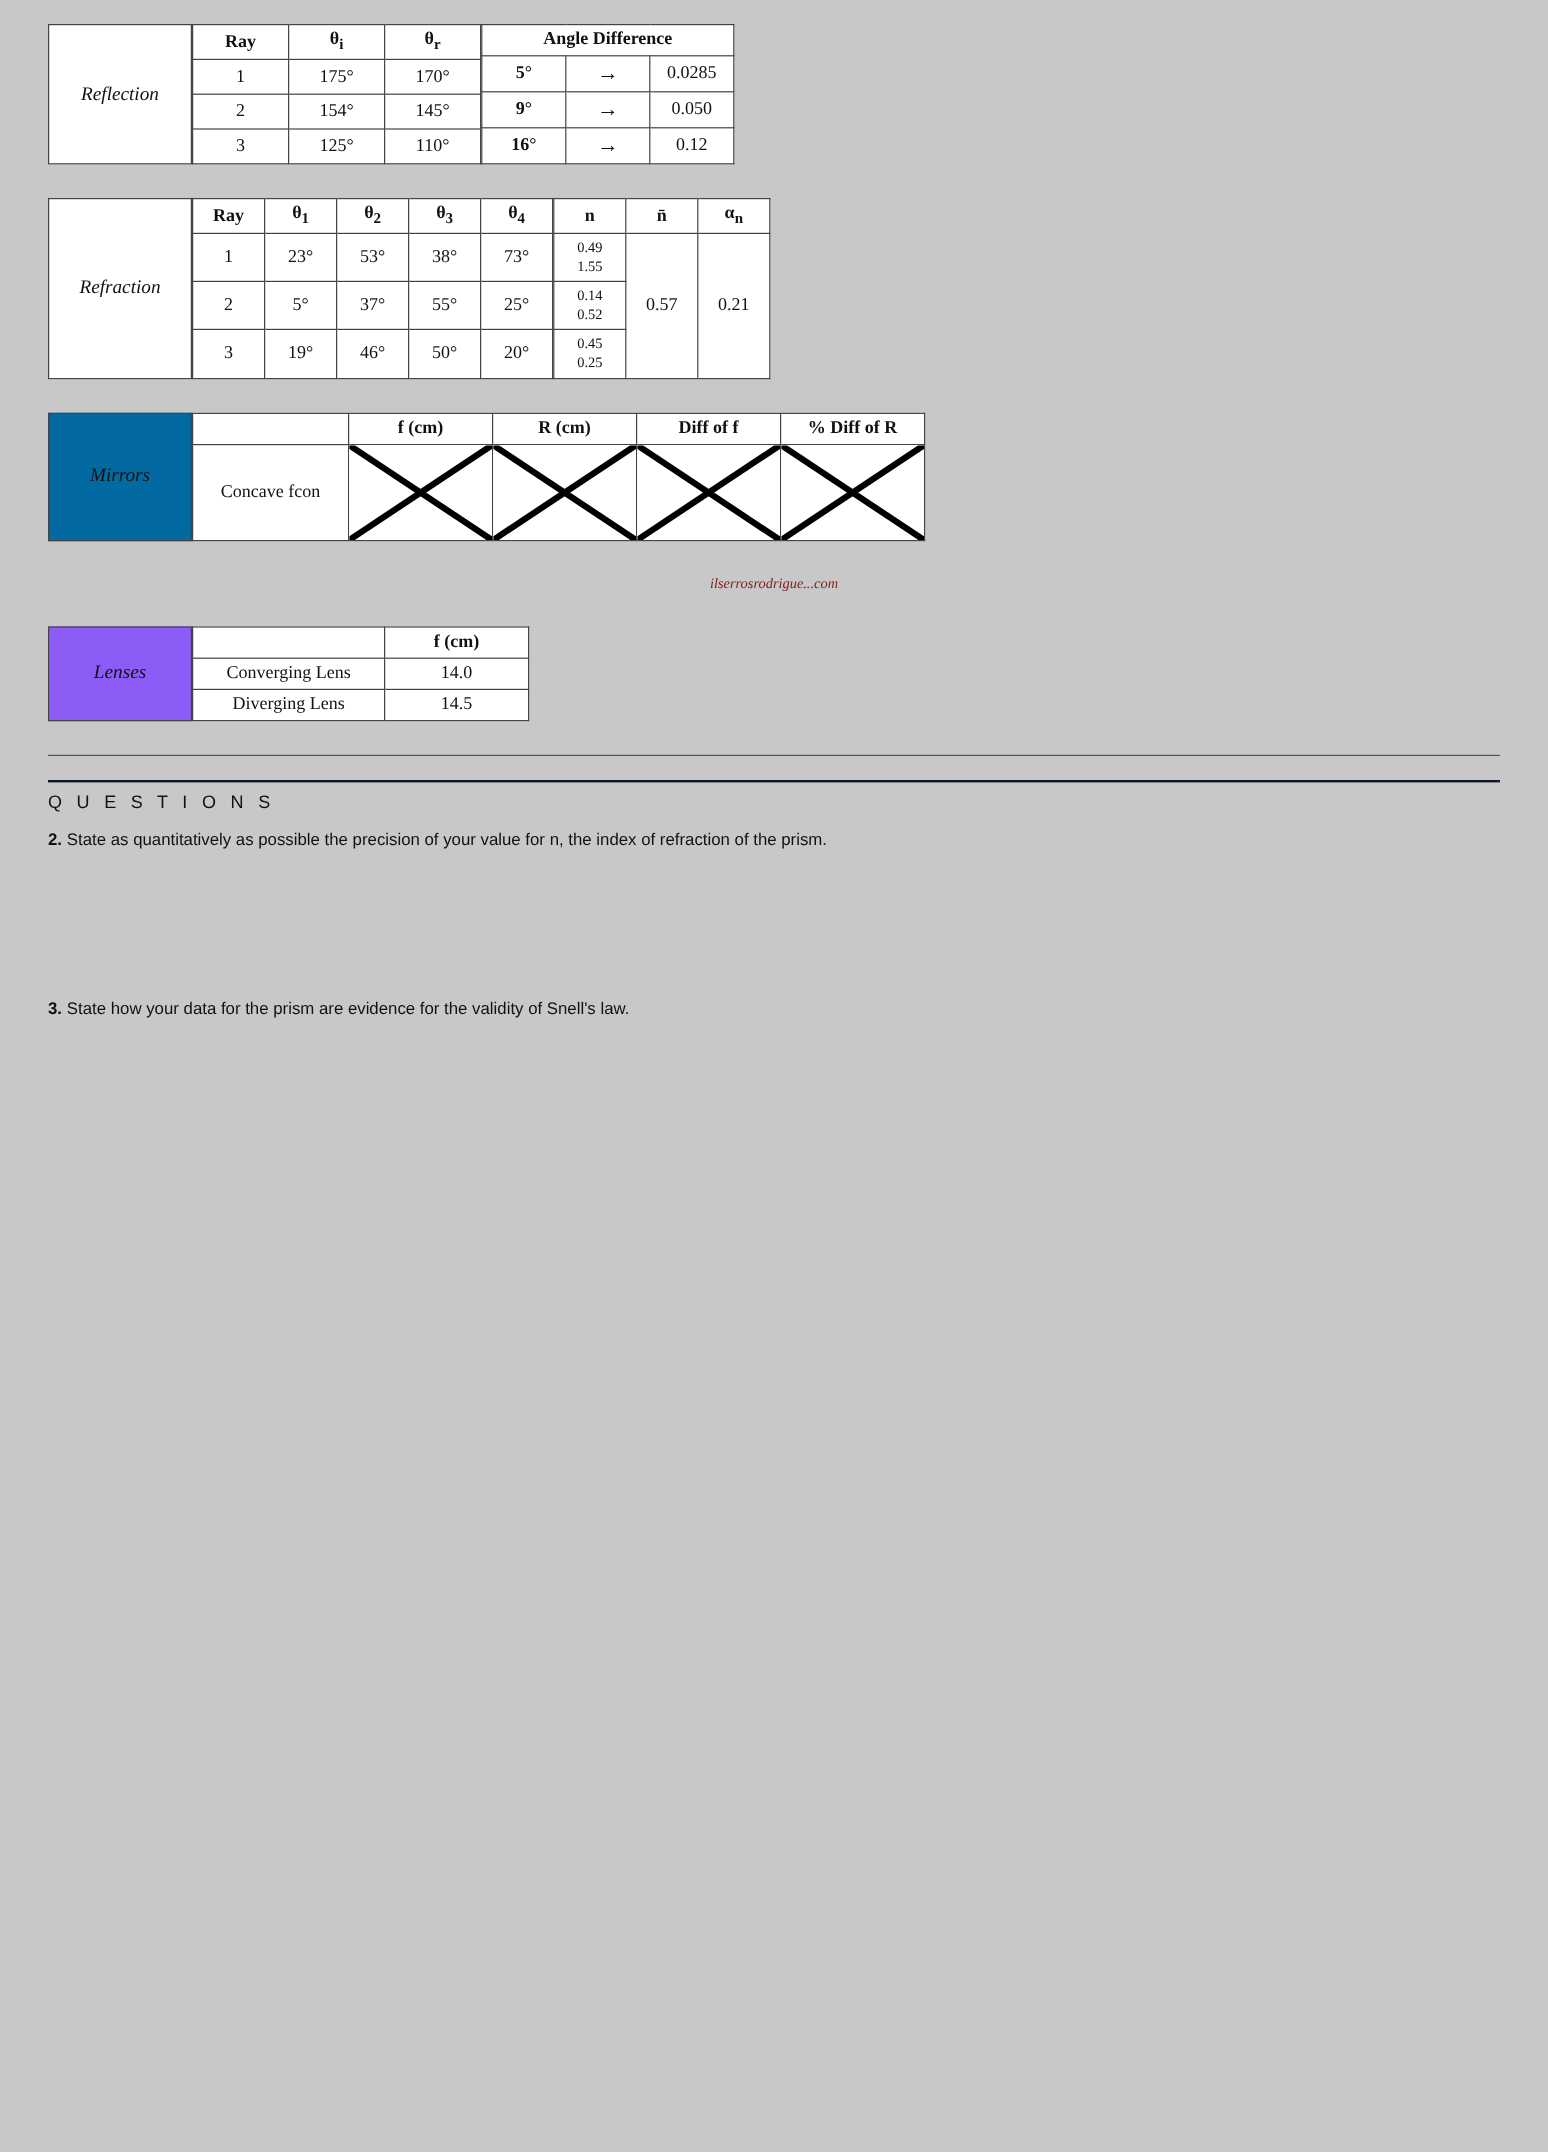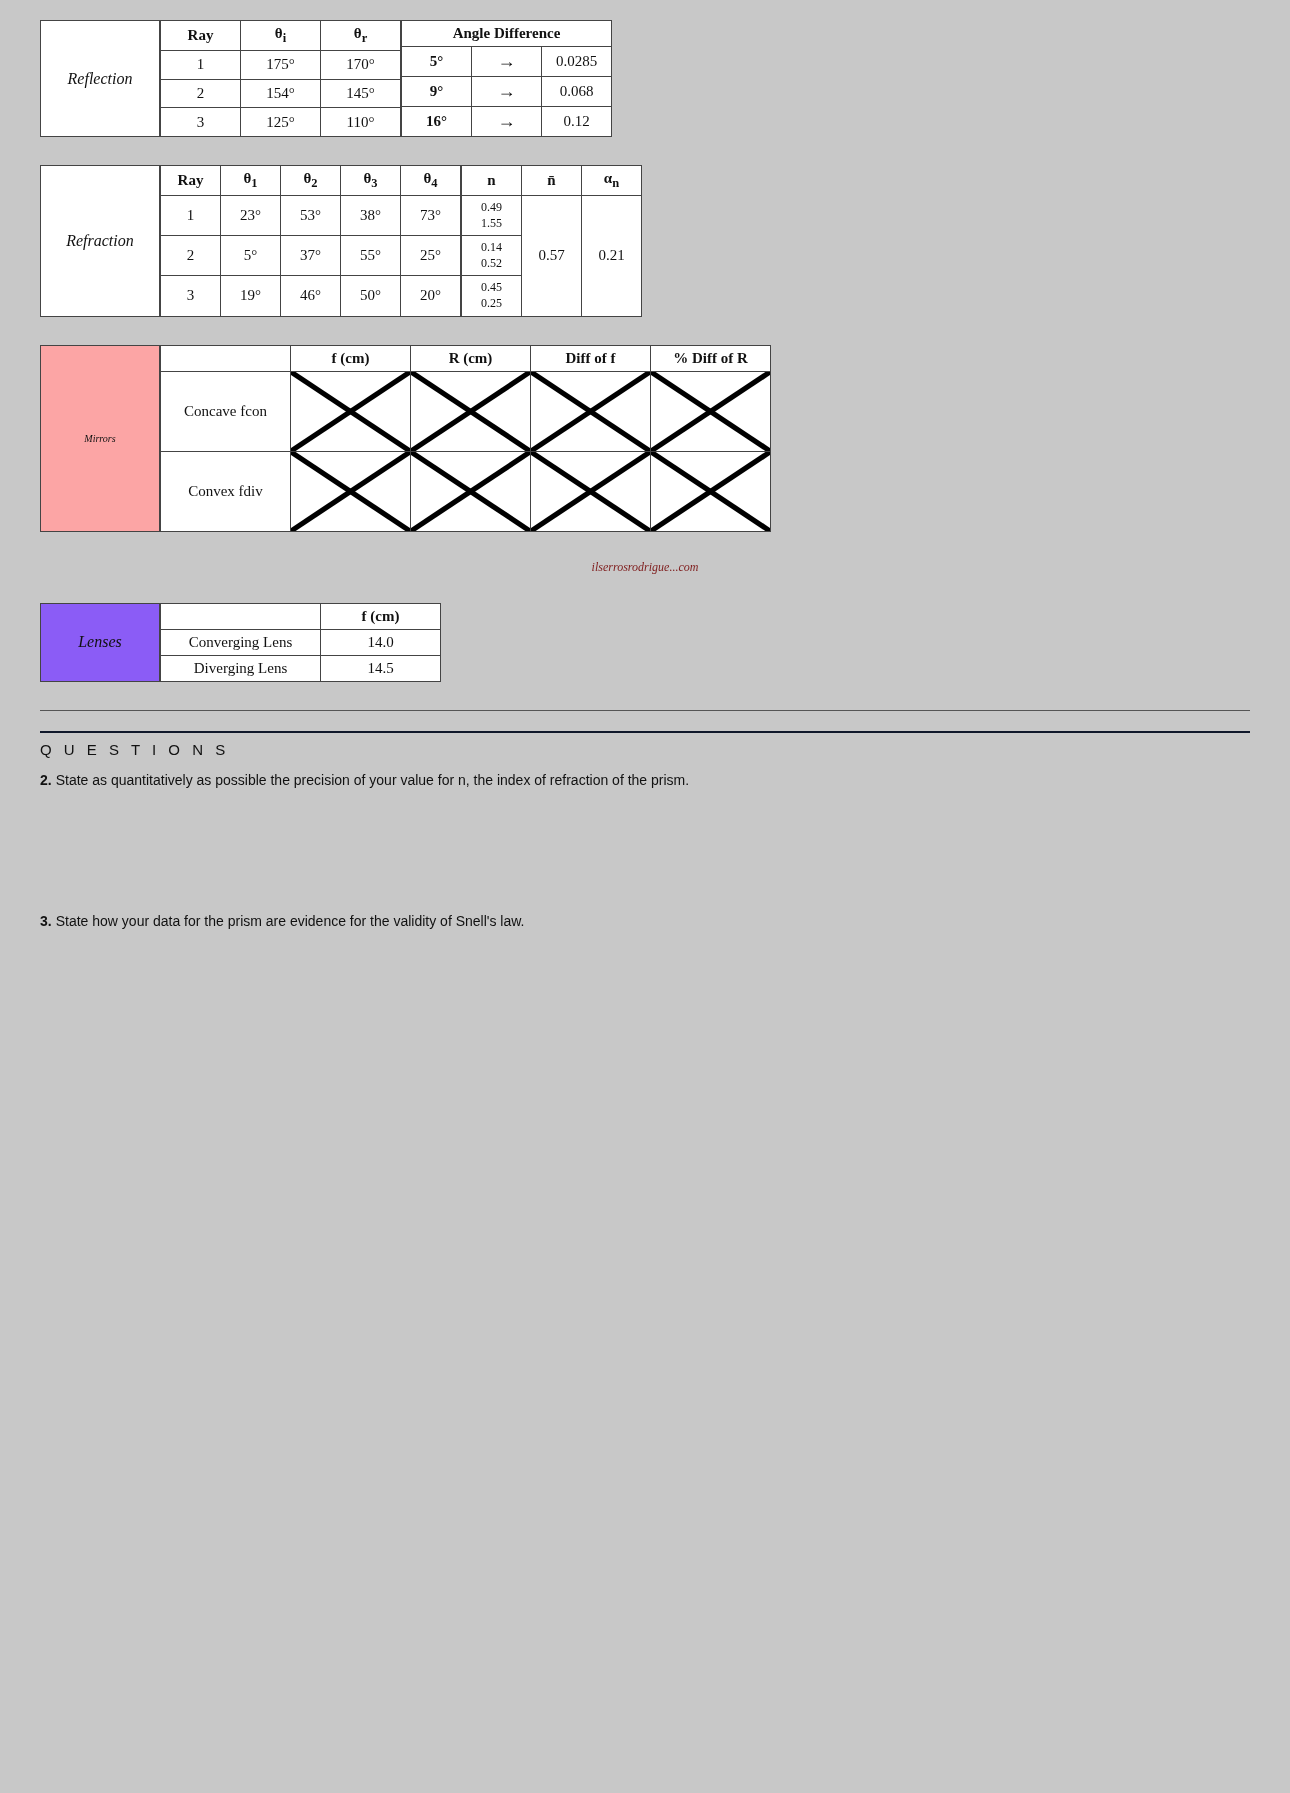--- a/index.html
+++ b/index.html
@@ -81,24 +81,24 @@
       display: flex;
       align-items: stretch;
       gap: 0;
       margin-bottom: 28px;
     }
     .mirrors-label {
       display: flex;
       align-items: center;
       justify-content: center;
       font-style: italic;
-      font-size: 10px;
+      font-size: 16px;
       padding: 0 2px;
       border: 1px solid #444;
-      background: #fca5a5;
+      background: #0369a1;
       min-width: 120px;
     }
 
     .x-cell {
       position: relative;
       width: 120px;
       height: 80px;
       overflow: hidden;
       padding: 0;
       background: #fff;
@@ -202,21 +202,21 @@
     </thead>
     <tbody>
       <tr>
         <td><b>5°</b></td>
         <td class="arrow-cell">→</td>
         <td>0.0285</td>
       </tr>
       <tr>
         <td><b>9°</b></td>
         <td class="arrow-cell">→</td>
-        <td>0.068</td>
+        <td>0.050</td>
       </tr>
       <tr>
         <td><b>16°</b></td>
         <td class="arrow-cell">→</td>
         <td>0.12</td>
       </tr>
     </tbody>
   </table>
 </div>
 
@@ -335,47 +335,20 @@
             <line x1="120" y1="0" x2="0" y2="40" stroke="#000" stroke-width="3"></line>
           </svg>
         </td>
         <td class="x-cell">
           <svg viewBox="0 0 120 40" preserveAspectRatio="none">
             <line x1="0" y1="0" x2="120" y2="40" stroke="#000" stroke-width="3"></line>
             <line x1="120" y1="0" x2="0" y2="40" stroke="#000" stroke-width="3"></line>
           </svg>
         </td>
       </tr>
-      <tr style="height:40px;">
-        <td>Convex fdiv</td>
-        <td class="x-cell">
-          <svg viewBox="0 0 120 40" preserveAspectRatio="none">
-            <line x1="0" y1="0" x2="120" y2="40" stroke="#000" stroke-width="3"></line>
-            <line x1="120" y1="0" x2="0" y2="40" stroke="#000" stroke-width="3"></line>
-          </svg>
-        </td>
-        <td class="x-cell">
-          <svg viewBox="0 0 120 40" preserveAspectRatio="none">
-            <line x1="0" y1="0" x2="120" y2="40" stroke="#000" stroke-width="3"></line>
-            <line x1="120" y1="0" x2="0" y2="40" stroke="#000" stroke-width="3"></line>
-          </svg>
-        </td>
-        <td class="x-cell">
-          <svg viewBox="0 0 120 40" preserveAspectRatio="none">
-            <line x1="0" y1="0" x2="120" y2="40" stroke="#000" stroke-width="3"></line>
-            <line x1="120" y1="0" x2="0" y2="40" stroke="#000" stroke-width="3"></line>
-          </svg>
-        </td>
-        <td class="x-cell">
-          <svg viewBox="0 0 120 40" preserveAspectRatio="none">
-            <line x1="0" y1="0" x2="120" y2="40" stroke="#000" stroke-width="3"></line>
-            <line x1="120" y1="0" x2="0" y2="40" stroke="#000" stroke-width="3"></line>
-          </svg>
-        </td>
-      </tr>
     </tbody>
   </table>
 </div>
 
 <div style="text-align:center; font-size:12px; color:#7f1d1d; margin-bottom: 28px; font-style:italic;">
   ilserrosrodrigue...com
 </div>
 
 <div class="section lenses-wrapper">
   <div class="lenses-label">Lenses</div>

